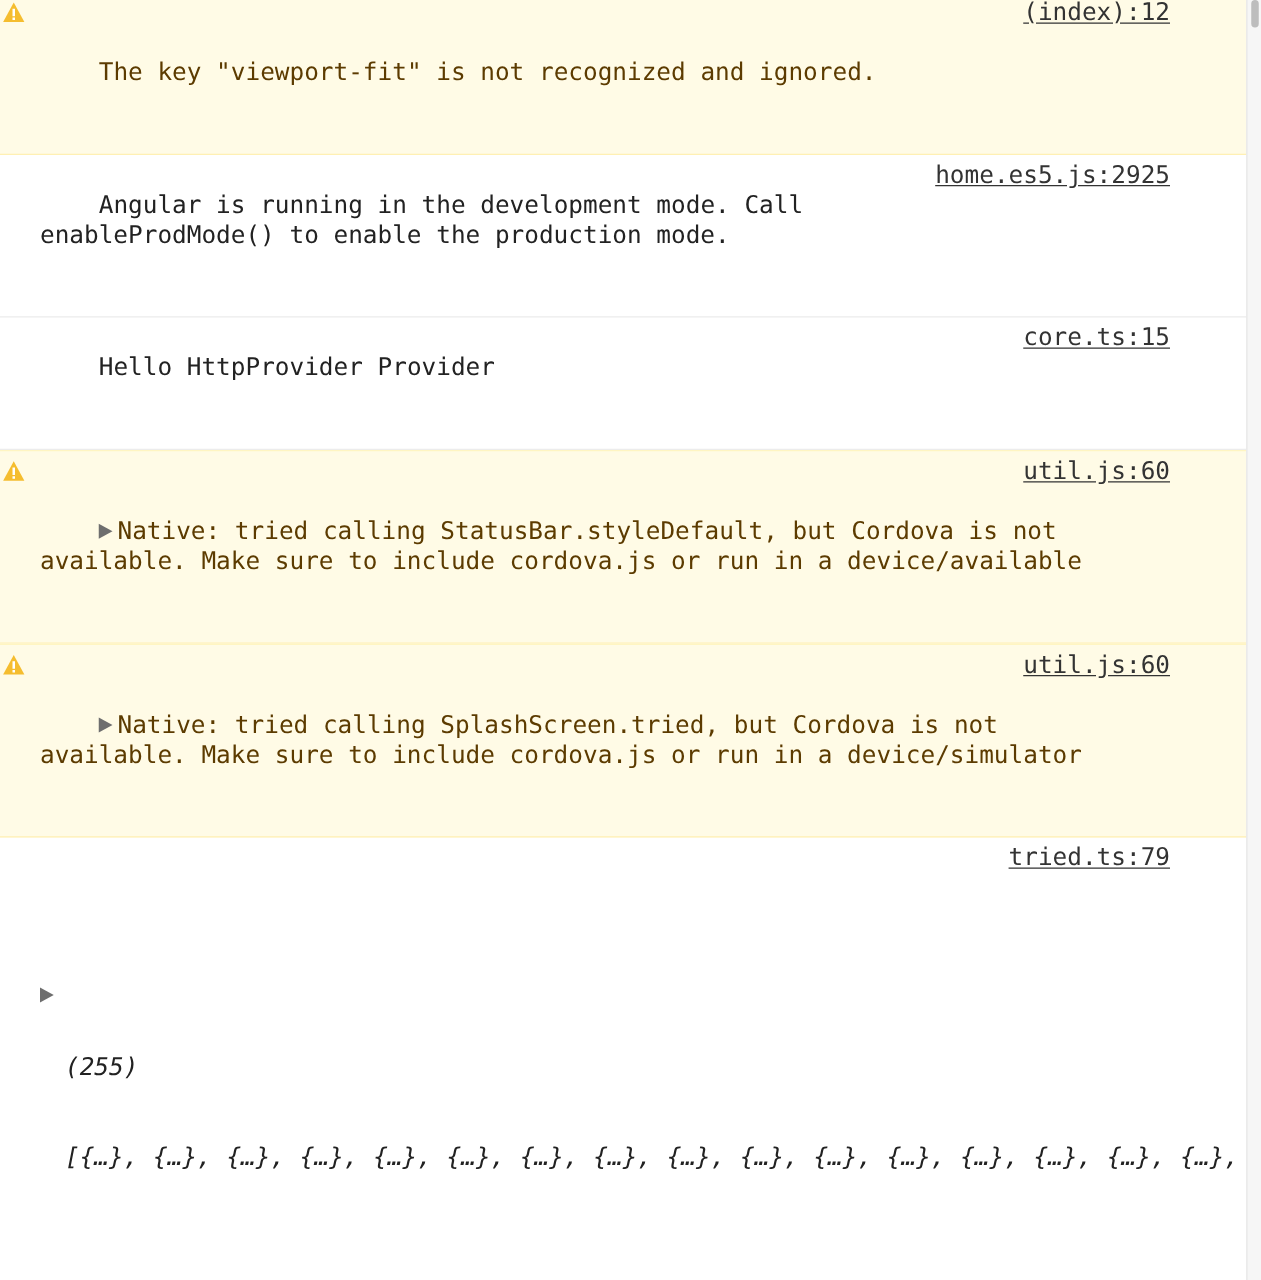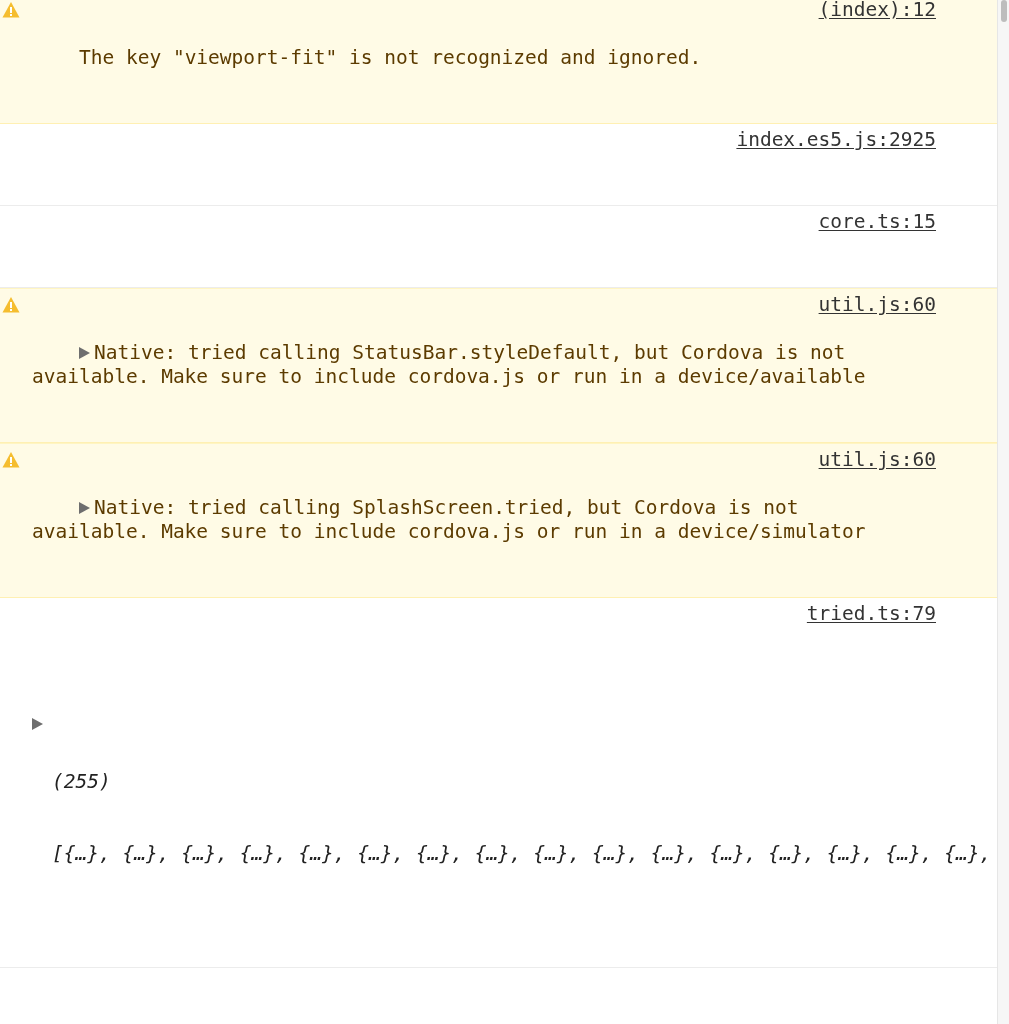--- a/index.html
+++ b/index.html
@@ -32,24 +32,27 @@
     <svg class="icon" viewBox="0 0 18 18">
         <path d="M9 1 L17.5 16.5 H0.5 Z" fill="#f5bd2f"></path>
         <rect x="8" y="6" width="2" height="6" fill="#fff"></rect>
         <rect x="8" y="13" width="2" height="2" fill="#fff"></rect>
       </svg>
     <span>The key "viewport-fit" is not recognized and ignored.</span>
     <span class="src">(index):12</span>
   </div>
 
   <div class="msg">
-    <span class="src">index.es5.js:2925</span>
+    <span>Angular is running in the development mode. Call
+enableProdMode() to enable the production mode.</span>
+    <span class="src">home.es5.js:2925</span>
   </div>
 
   <div class="msg">
+    <span>Hello HttpProvider Provider</span>
     <span class="src">core.ts:15</span>
   </div>
 
   <div class="msg warn">
     <svg class="icon" viewBox="0 0 18 18">
         <path d="M9 1 L17.5 16.5 H0.5 Z" fill="#f5bd2f"></path>
         <rect x="8" y="6" width="2" height="6" fill="#fff"></rect>
         <rect x="8" y="13" width="2" height="2" fill="#fff"></rect>
       </svg>
     <span class="tri"></span><span>Native: tried calling StatusBar.styleDefault, but Cordova is not

